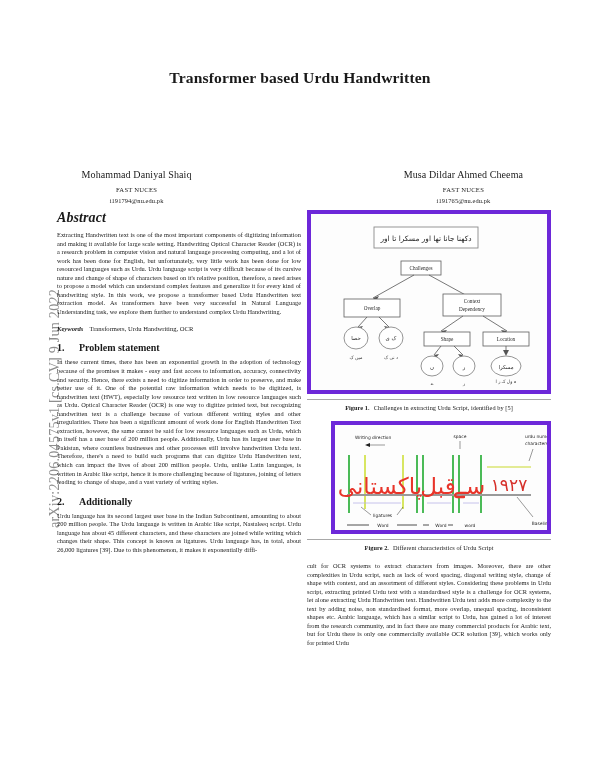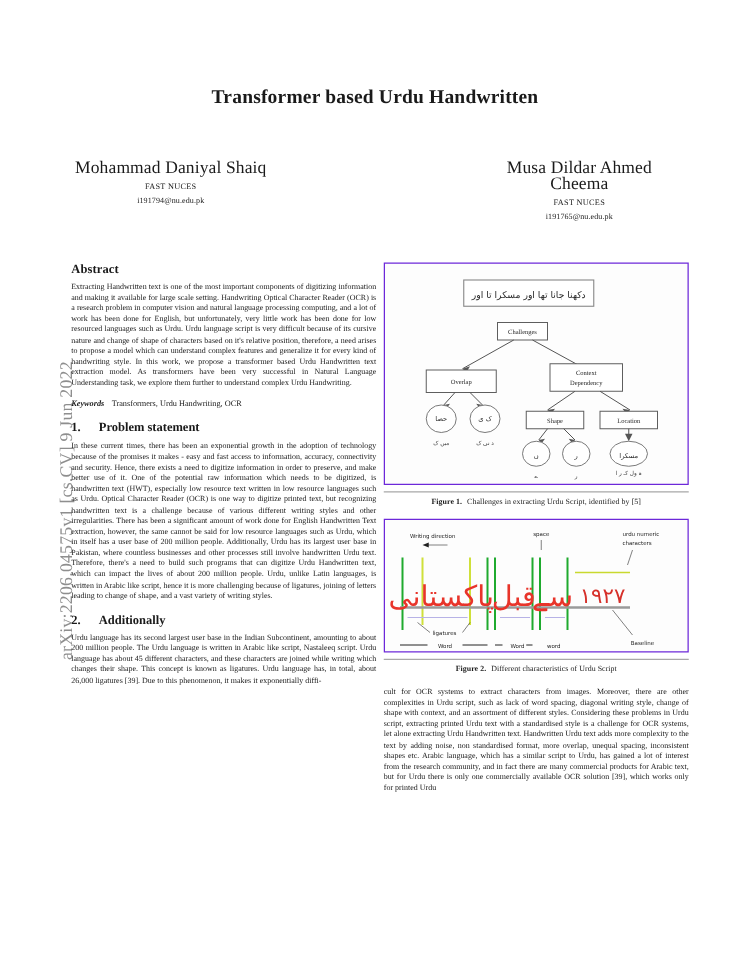--- a/index.html
+++ b/index.html
@@ -60,23 +60,24 @@
     top: 128px;
     width: 490px;
     display: flex;
     justify-content: space-between;
   }
   .author {
     width: 33.3%;
     text-align: center;
   }
   .author .name {
-    font-size: 14px;
+    font-size: 10px;
     line-height: 13px;
     letter-spacing: 0.1px;
+    margin-top: 40px;
   }
   .author .affil {
     font-size: 6.6px;
     line-height: 11px;
     letter-spacing: 0.25px;
     margin-top: 3px;
   }
   .author .email {
     font-size: 6.4px;
     line-height: 10px;
@@ -88,23 +89,24 @@
   .col {
     position: absolute;
     top: 210px;
     width: 244px;
   }
   .col-left  { left: 57px; }
   .col-right { left: 307px; }
 
   .sec-head {
     font-weight: bold;
-    font-size: 10px;
+    font-size: 14px;
     margin: 0 0 5px 0;
     letter-spacing: 0.1px;
+    font-style: italic;
   }
   .sec-head-num {
     font-weight: bold;
     font-size: 10px;
     margin: 9px 0 5px 0;
     display: flex;
   }
   .sec-head-num .num { width: 22px; }
 
   p.body {
@@ -124,21 +126,21 @@
   }
   .keywords .kw-label {
     font-weight: bold;
     font-style: italic;
     margin-right: 6px;
   }
 
   
   .figure { margin-bottom: 4px; }
   .fig-box {
-    border: 1px solid #6d28d9;
+    border: 4px solid #6d28d9;
     background: #fdfdfd;
     position: relative;
     overflow: hidden;
   }
   .fig-rule {
     border: 0;
     border-top: 1px solid #a8a8a8;
     margin: 5px 0 4px 0;
   }
   .fig-caption {
@@ -191,21 +193,21 @@
     stroke-width: 0.9;
   }
   .header-urdu {
     font-family: "DejaVu Sans", sans-serif;
     font-size: 7.4px;
     fill: #262626;
     text-anchor: middle;
   }
 
   
-  #fig2-box { height: 105px; }
+  #fig2-box { height: 105px; margin-left: 24px; }
   .fig2-svg { display: block; width: 244px; height: 105px; }
   .f2-ann {
     font-family: "DejaVu Sans", sans-serif;
     font-size: 4.4px;
     fill: #1d1d1d;
   }
   .f2-ann-c {
     font-family: "DejaVu Sans", sans-serif;
     font-size: 4.4px;
     fill: #1d1d1d;

